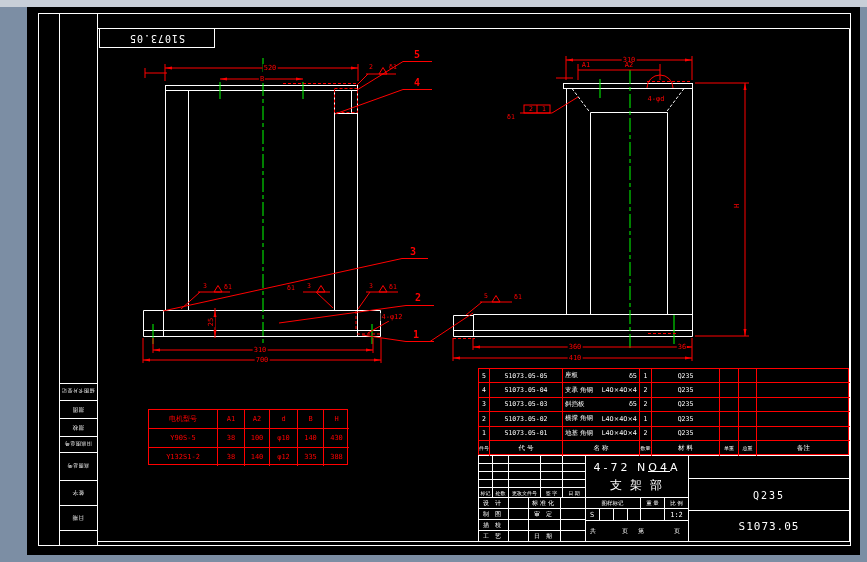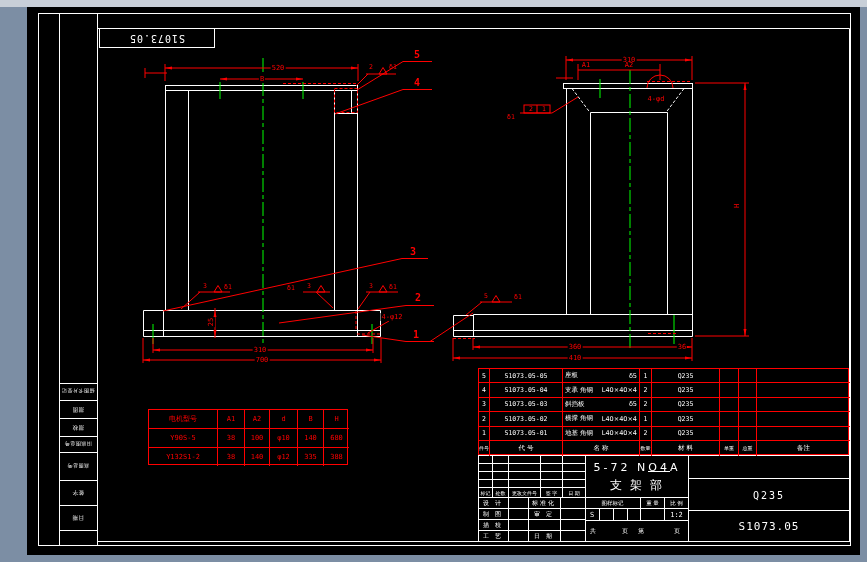--- a/index.html
+++ b/index.html
@@ -249,21 +249,21 @@
   <div class="lbl stamp rot180" style="left:157px;top:38px;">S1073.05</div>
 
   <div class="lbl bind-label rot180" style="left:78px;top:391px;font-size:5px;">描图卡片登记</div>
   <div class="lbl bind-label rot180" style="left:78px;top:409px;">描图</div>
   <div class="lbl bind-label rot180" style="left:78px;top:427px;">描校</div>
   <div class="lbl bind-label rot180" style="left:78px;top:444px;font-size:5px;">旧底图总号</div>
   <div class="lbl bind-label rot180" style="left:78px;top:466px;font-size:5px;">底图总号</div>
   <div class="lbl bind-label rot180" style="left:78px;top:492px;">签字</div>
   <div class="lbl bind-label rot180" style="left:78px;top:517px;">日期</div>
 
-  <div class="lbl dim" style="left:278px;top:68px;">520</div>
+  <div class="lbl dim" style="left:270px;top:68px;">520</div>
   <div class="lbl dim" style="left:262px;top:79px;">B</div>
   <div class="lbl dim" style="left:260px;top:350px;">310</div>
   <div class="lbl dim" style="left:262px;top:360px;">700</div>
   <div class="lbl dim rot90" style="left:211px;top:322px;">25</div>
   <div class="lbl dim" style="left:392px;top:317px;">4-φ12</div>
   <div class="lbl callout" style="left:417px;top:54px;">5</div>
   <div class="lbl callout" style="left:417px;top:82px;">4</div>
   <div class="lbl callout" style="left:413px;top:251px;">3</div>
   <div class="lbl callout" style="left:418px;top:297px;">2</div>
   <div class="lbl callout" style="left:416px;top:334px;">1</div>
@@ -295,21 +295,21 @@
     <div class="mc mono">A1</div>
     <div class="mc mono">A2</div>
     <div class="mc mono">d</div>
     <div class="mc mono">B</div>
     <div class="mc mono">H</div>
     <div class="mc mono">Y90S-5</div>
     <div class="mc mono">38</div>
     <div class="mc mono">100</div>
     <div class="mc mono">φ10</div>
     <div class="mc mono">140</div>
-    <div class="mc mono">680</div>
+    <div class="mc mono">430</div>
     <div class="mc mono">Y132S1-2</div>
     <div class="mc mono">38</div>
     <div class="mc mono">140</div>
     <div class="mc mono">φ12</div>
     <div class="mc mono">335</div>
     <div class="mc mono">388</div>
   </div>
 
   <div id="bom">
     <div class="bc mono">5</div>
@@ -382,21 +382,21 @@
   <div class="lbl tb tb-small" style="left:524.5px;top:492.5px;">更改文件号</div>
   <div class="lbl tb tb-small" style="left:551.5px;top:492.5px;">签 字</div>
   <div class="lbl tb tb-small" style="left:574px;top:492.5px;">日 期</div>
   <div class="lbl tb tb-role" style="left:493px;top:503px;">设 计</div>
   <div class="lbl tb tb-role" style="left:544px;top:503px;">标准化</div>
   <div class="lbl tb tb-role" style="left:493px;top:514px;">制 图</div>
   <div class="lbl tb tb-role" style="left:544px;top:514px;">审 定</div>
   <div class="lbl tb tb-role" style="left:493px;top:525px;">描 校</div>
   <div class="lbl tb tb-role" style="left:493px;top:536px;">工 艺</div>
   <div class="lbl tb tb-role" style="left:544px;top:536px;">日 期</div>
-  <div class="lbl tb tb-product" style="left:637px;top:467px;">5-72 NO4A</div>
+  <div class="lbl tb tb-product" style="left:637px;top:467px;">4-72 NO4A</div>
   <div class="lbl tb tb-part" style="left:640px;top:485px;">支架部</div>
   <div class="lbl tb tb-mark" style="left:612.5px;top:503px;">图样标记</div>
   <div class="lbl tb tb-mark" style="left:652.5px;top:503px;">重 量</div>
   <div class="lbl tb tb-mark" style="left:676.5px;top:503px;">比 例</div>
   <div class="lbl tb tb-val" style="left:592px;top:514.5px;">S</div>
   <div class="lbl tb tb-val" style="left:676.5px;top:514.5px;">1:2</div>
   <div class="lbl tb tb-role" style="left:594px;top:531px;">共</div>
   <div class="lbl tb tb-role" style="left:626px;top:531px;">页</div>
   <div class="lbl tb tb-role" style="left:642px;top:531px;">第</div>
   <div class="lbl tb tb-role" style="left:678px;top:531px;">页</div>

